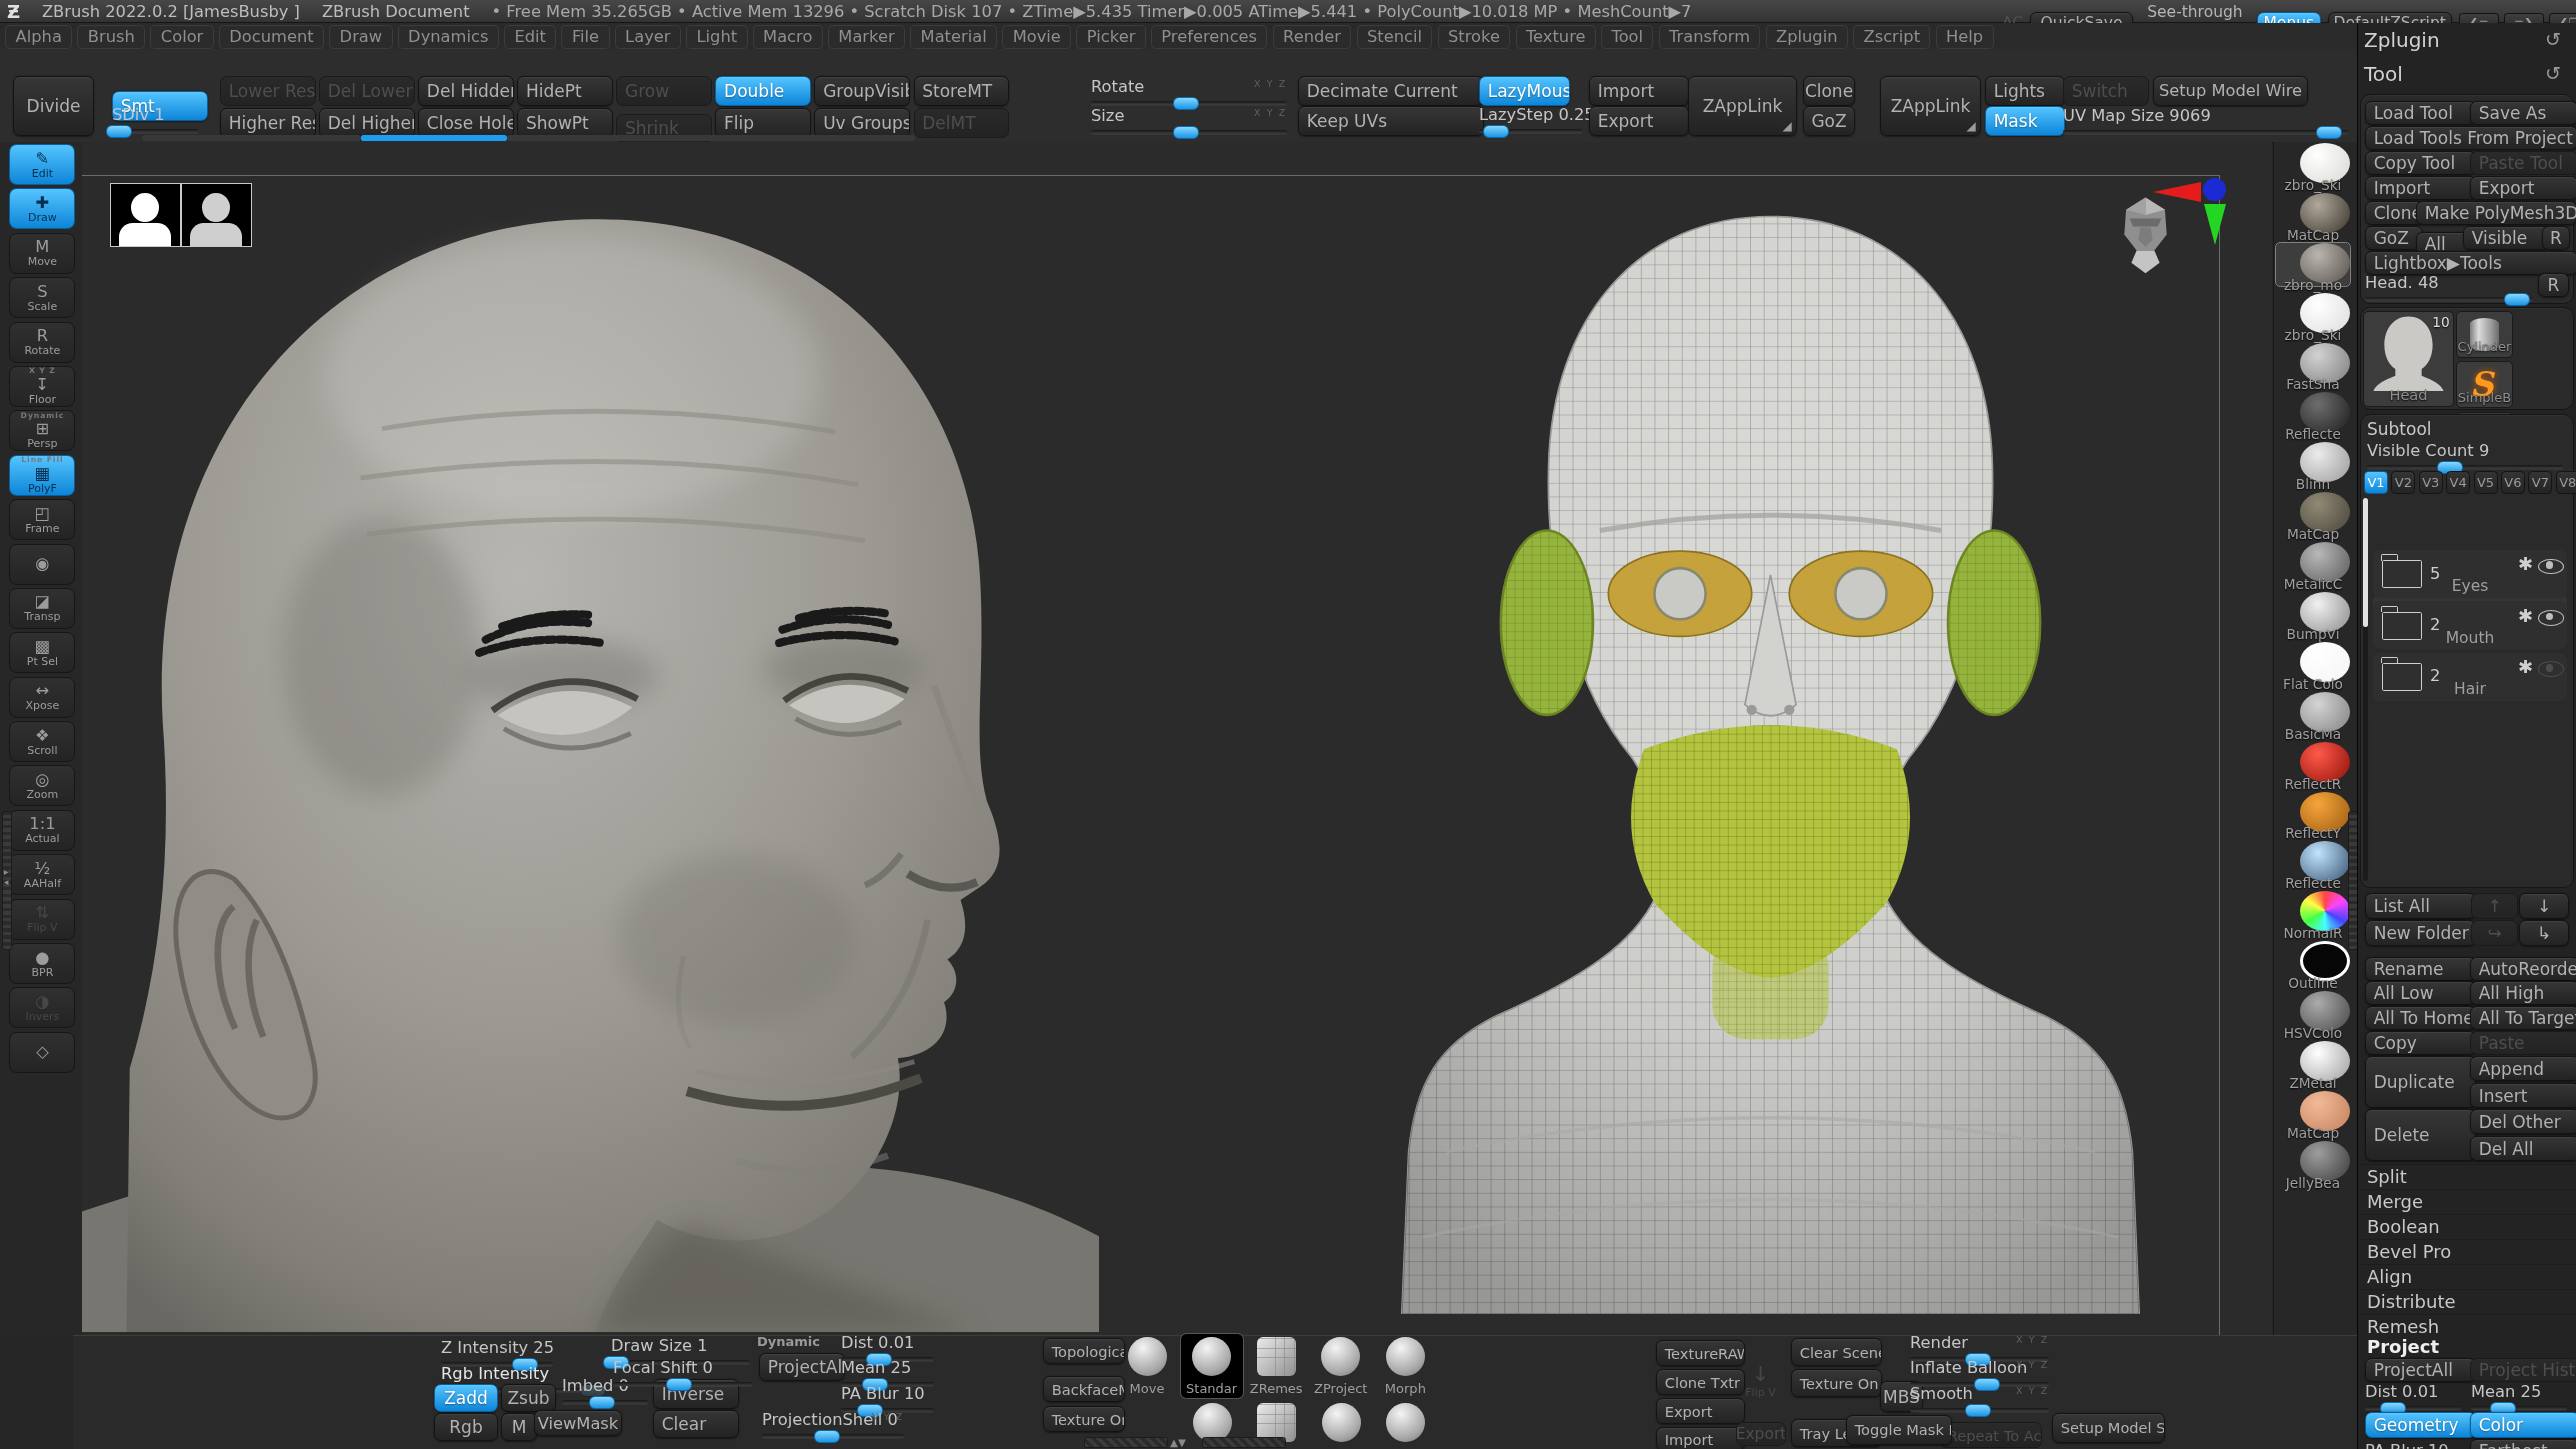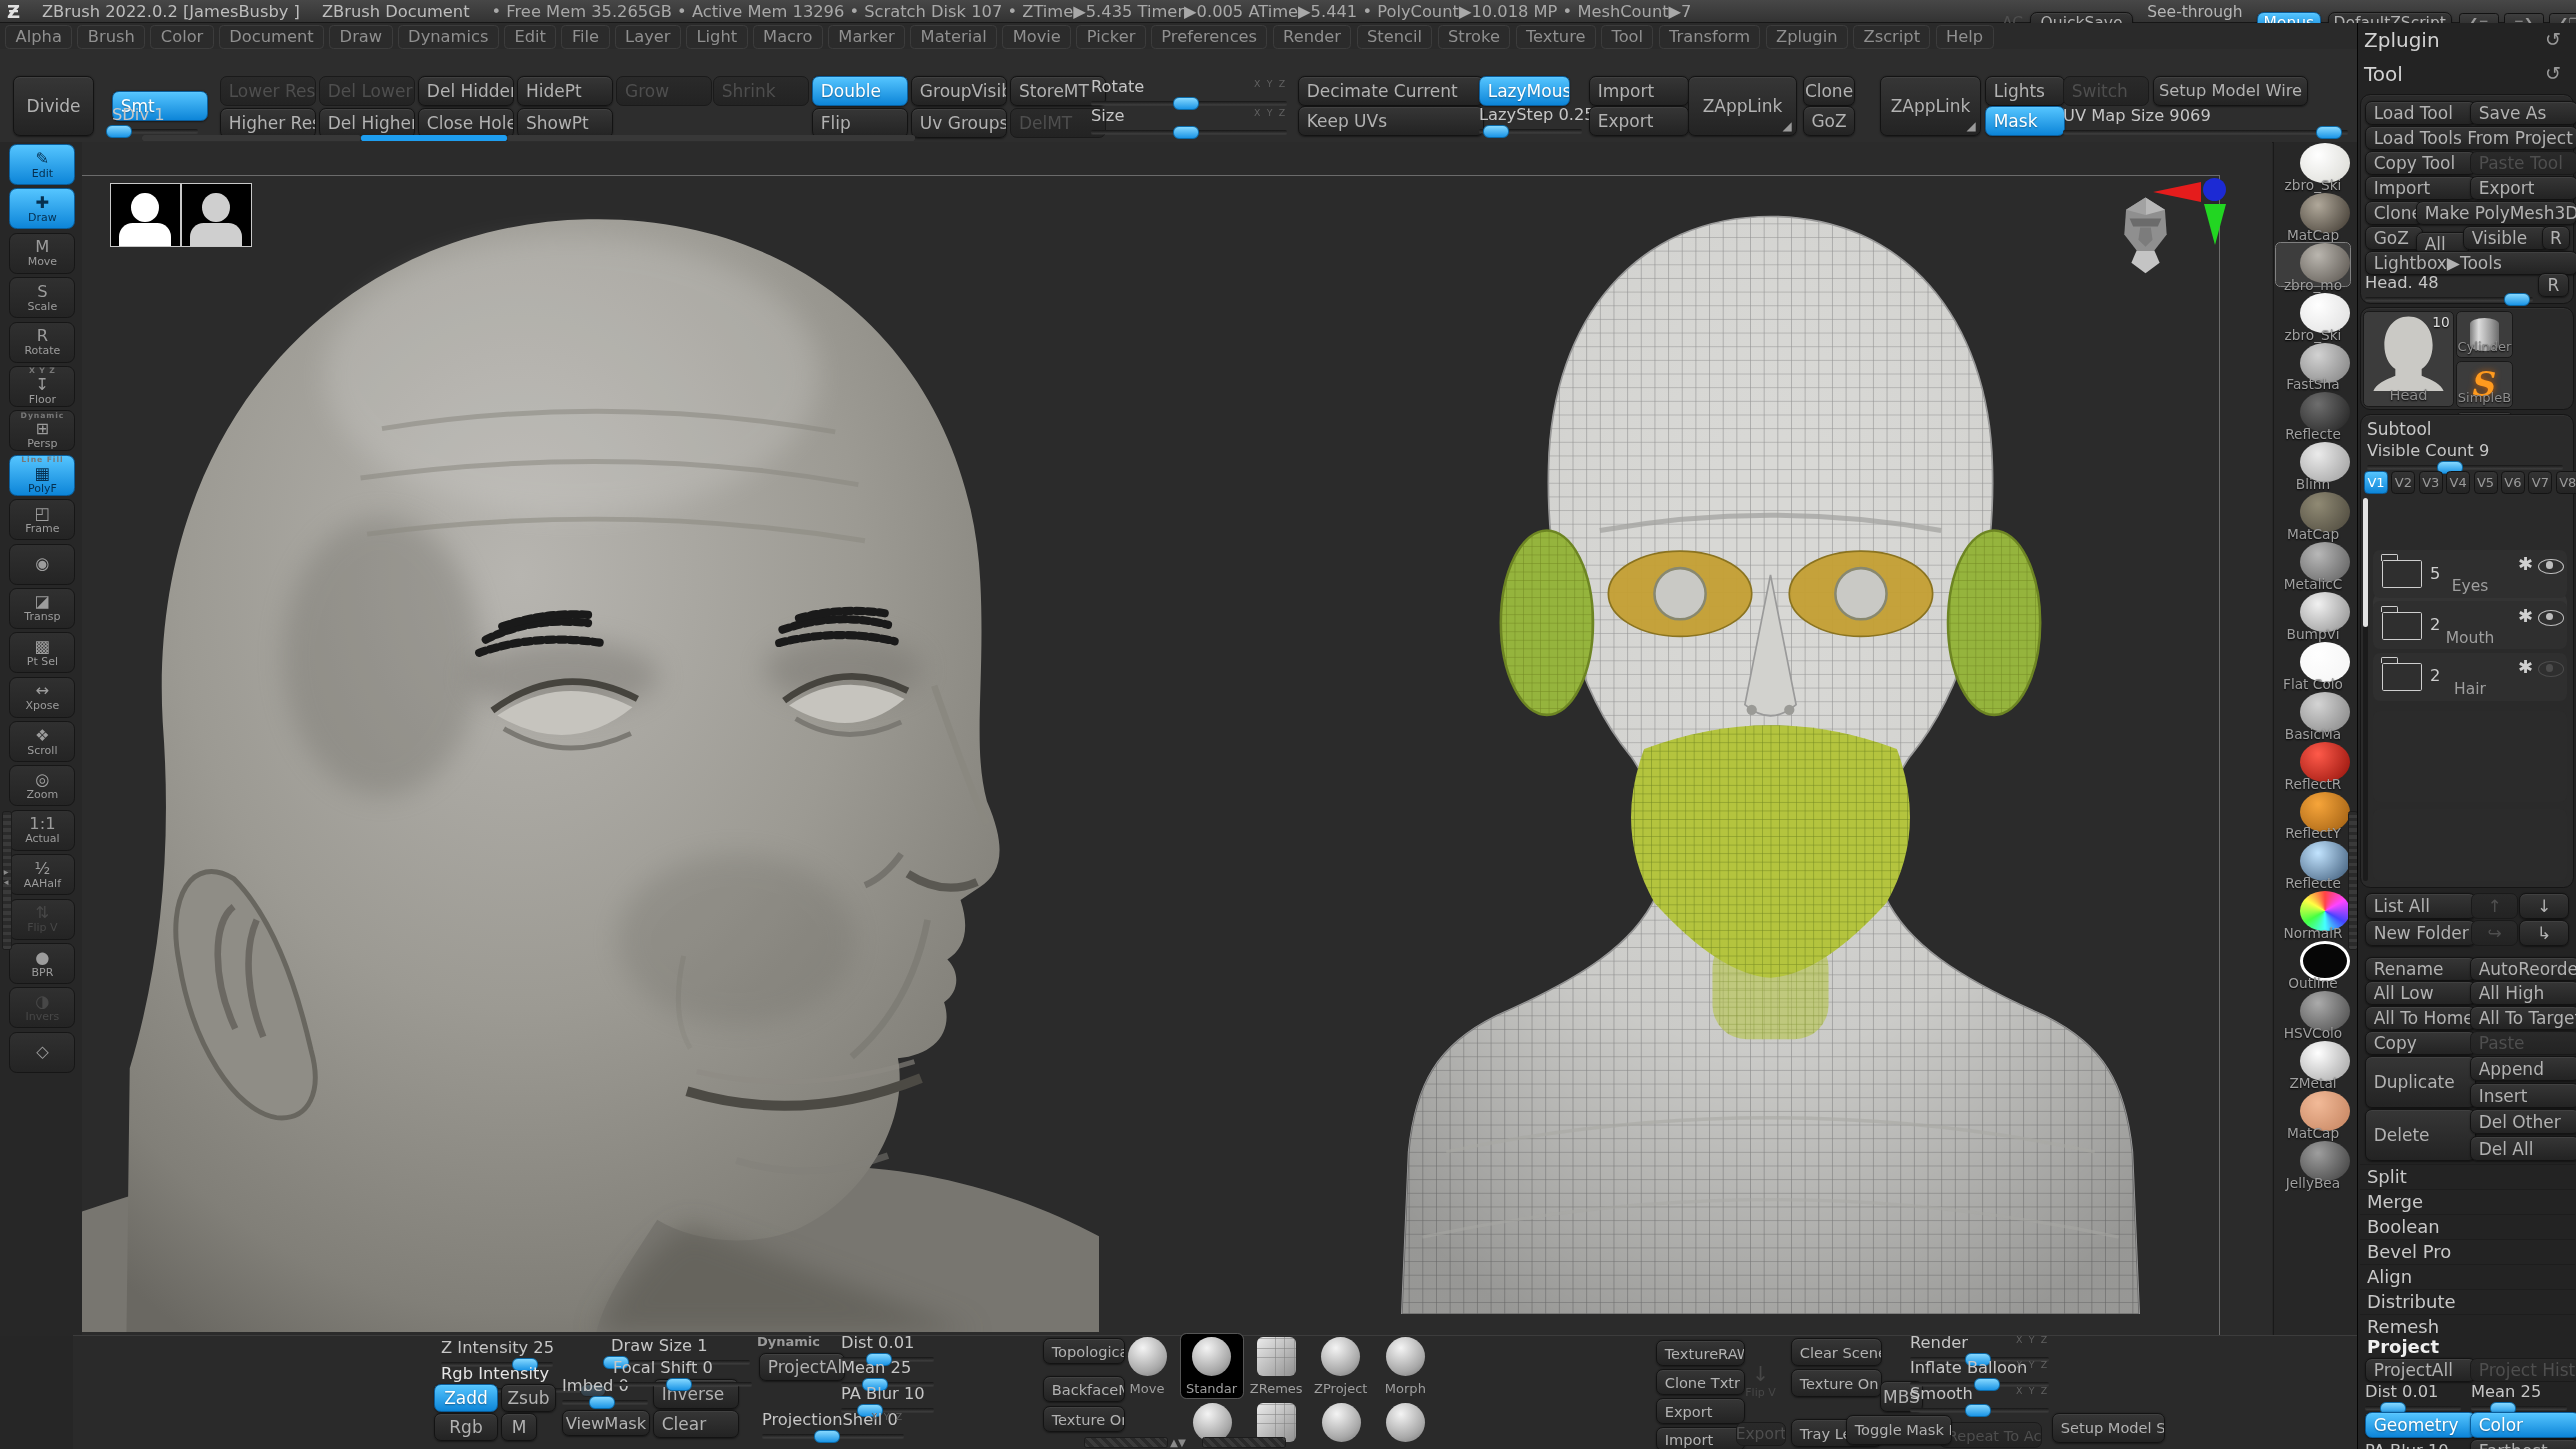--- a/index.html
+++ b/index.html
@@ -185,21 +185,21 @@
 
       <div style="display:flex;flex-direction:column;gap:2.6px">
         <div class="b left" style="width:86px;height:27.5px" data-class="item.top.cls">
           <span>HidePt</span>
         </div>
         <div class="b left" style="width:86px;height:27.5px" data-class="item.bottom.cls">
           <span>ShowPt</span>
         </div>
       </div>
 
-      <div style="display:flex;gap:1px">
+      <div style="display:flex;flex-direction:column;gap:8px">
         <div class="b left dim" style="width:86px;height:27.5px" data-class="item.top.cls">
           <span>Grow</span>
         </div>
         <div class="b left dim" style="width:86px;height:27.5px" data-class="item.bottom.cls">
           <span>Shrink</span>
         </div>
       </div>
 
       <div style="display:flex;flex-direction:column;gap:2.6px">
         <div class="b left on" style="width:86px;height:27.5px" data-class="item.top.cls">
@@ -862,21 +862,21 @@
   <div class="b on abs" style="left:434px;top:1384px;width:62px;height:26px">Zadd</div>
   <div class="b abs" style="left:501px;top:1384px;width:53px;height:26px">Zsub</div>
   <div class="b abs" style="left:434px;top:1413px;width:62px;height:26px">Rgb</div>
   <div class="b abs" style="left:501px;top:1413px;width:34px;height:26px">M</div>
   <div class="sl" style="left:562px;top:1376px;width:86px">
     <div class="lab">Imbed 0</div>
     <div class="tr">
         <span class="th" style="left:45%"></span>
       </div>
   </div>
-  <div class="b abs" style="left:562px;top:1410px;width:86px;height:24px;font-size:16.3px">ViewMask</div>
+  <div class="b abs" style="left:534px;top:1410px;width:86px;height:24px;font-size:16.3px">ViewMask</div>
   <div class="b abs left" style="left:653px;top:1379px;width:76px;height:27.5px">Inverse</div>
   <div class="b abs left" style="left:653px;top:1410px;width:76px;height:26px">Clear</div>
   <div class="sl" style="left:611px;top:1336px;width:139px">
     <div class="lab">Draw Size 1</div>
     <div class="tr">
         <span class="th" style="left:3%"></span>
       </div>
   </div>
   <div class="abs" style="left:757px;top:1334px;font-size:13px;font-weight:bold;color:#9a9a9a">Dynamic</div>
   <div class="sl" style="left:613px;top:1358px;width:139px">

